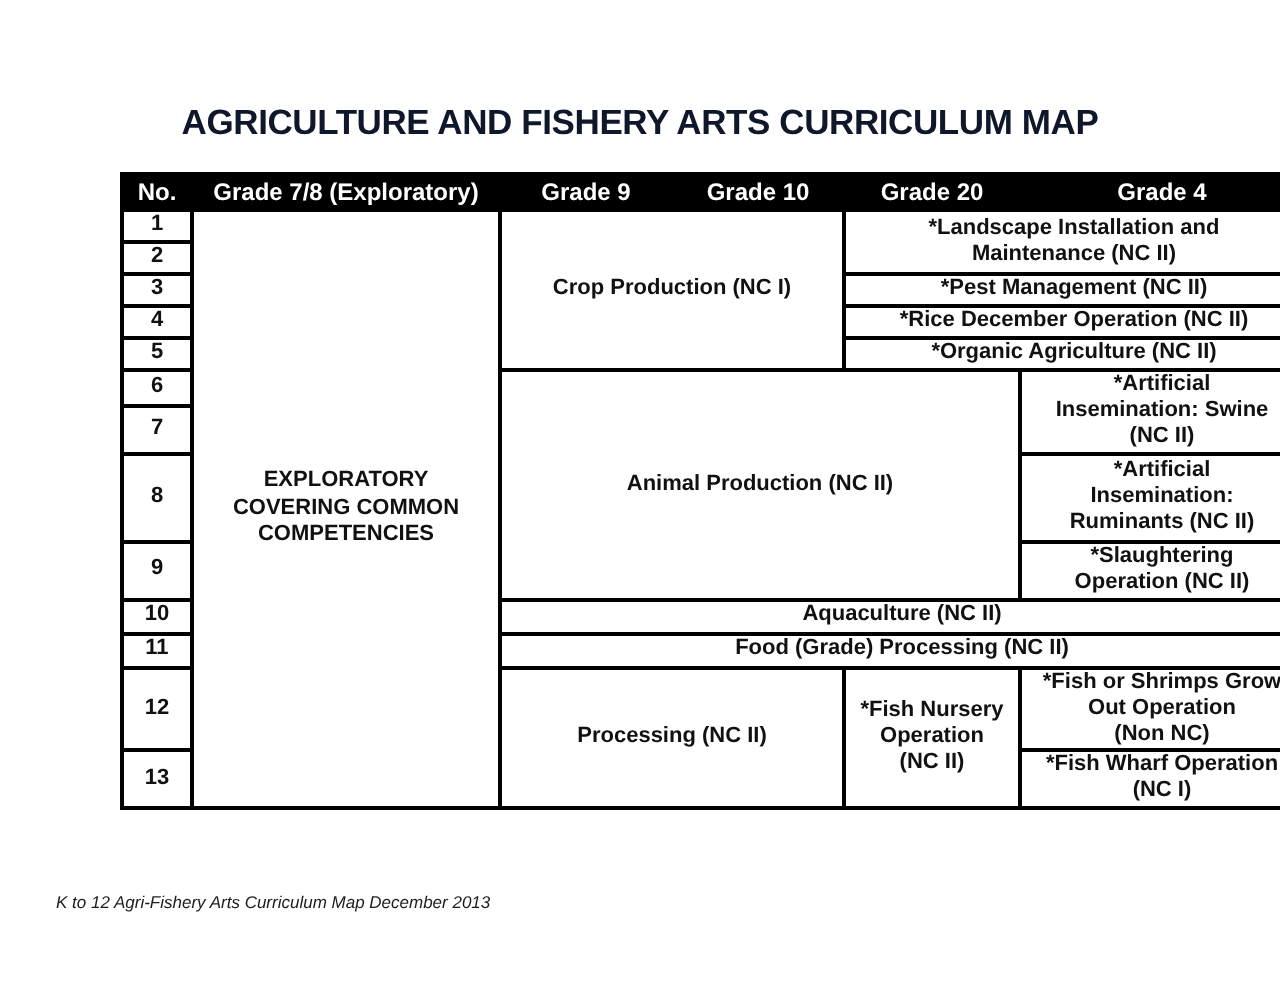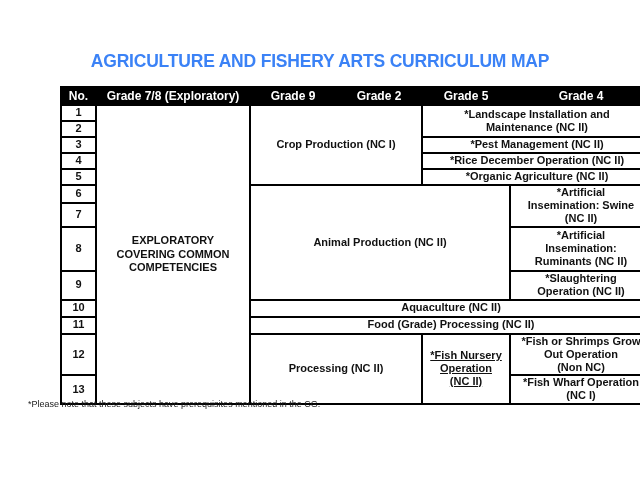--- a/index.html
+++ b/index.html
@@ -9,21 +9,21 @@
     background: #ffffff;
     font-family: "Liberation Sans", sans-serif;
     color: #111111;
   }
   .page { position: relative; width: 640px; height: 495px; overflow: hidden; }
 
   .title {
     position: absolute; top: 51px; left: 0; width: 640px;
     text-align: center;
     font-size: 17.5px; font-weight: bold; letter-spacing: -0.2px;
-    color: #3b82f6; white-space: nowrap;
+    color: #0f172a; white-space: nowrap;
   }
 
   table.map {
     position: absolute; top: 86px; left: 24px;
     width: 591px;
     border-collapse: collapse; table-layout: fixed; margin-left: 36px;
   }
   table.map th {
     background: #000000; color: #ffffff;
     border: 2px solid #000000;
@@ -35,21 +35,21 @@
   table.map td {
     border: 2px solid #000000;
     font-size: 11px; font-weight: bold; line-height: 1.2;
     text-align: center; vertical-align: middle;
     padding: 0 3px;
     color: #111111;
     white-space: pre-line; 
     overflow: hidden;
   }
   td.num { padding: 0 1px; }
-  td.g11cell { padding: 0 2px; text-decoration: underline; }
+  td.g11cell { padding: 0 2px; }
 
   tr.h16 { height: 16px; }
   tr.h17 { height: 17px; }
   tr.h22 { height: 22px; }
   tr.h28 { height: 28px; }
   tr.h29 { height: 29px; }
   tr.h40 { height: 40px; }
   tr.h44 { height: 44px; }
 
   .footnote {
@@ -75,22 +75,22 @@
       <col style="width:86px">
       <col style="width:86px">
       <col style="width:88px">
       <col style="width:142px">
     </colgroup>
     <thead>
       <tr>
         <th>No.</th>
         <th>Grade 7/8 (Exploratory)</th>
         <th>Grade 9</th>
-        <th>Grade 2</th>
-        <th>Grade 5</th>
+        <th>Grade 10</th>
+        <th>Grade 20</th>
         <th>Grade 4</th>
       </tr>
     </thead>
     <tbody>
       <tr class="h16">
         <td class="num">1</td>
         <td rowspan="13">EXPLORATORY
 COVERING COMMON
 COMPETENCIES</td>
         <td rowspan="5" colspan="2">Crop Production (NC I)</td>
@@ -152,16 +152,16 @@
 (Non NC)</td>
       </tr>
       <tr class="h28">
         <td class="num">13</td>
         <td>*Fish Wharf Operation
 (NC I)</td>
       </tr>
     </tbody>
   </table>
 
-  <div class="footnote">*Please note that these subjects have prerequisites mentioned in the CG.</div>
 
+  <div class="footer-note">K to 12 Agri-Fishery Arts Curriculum Map December 2013</div>
 
 </div>
 
 </body></html>

